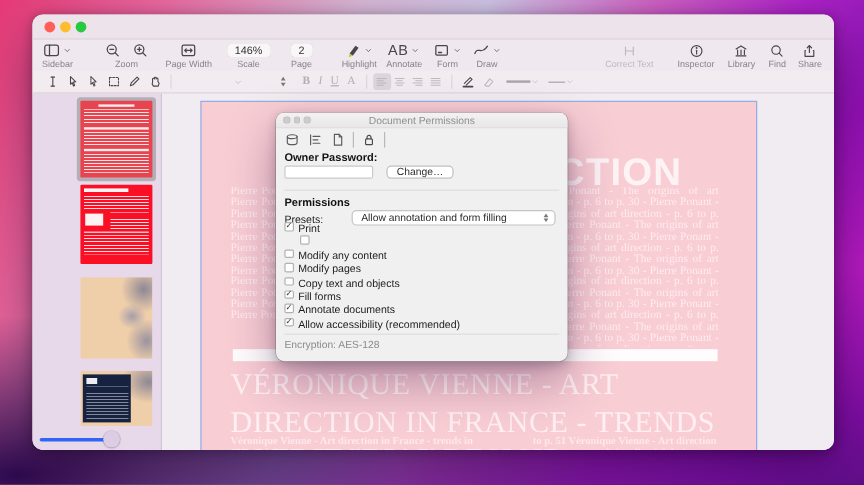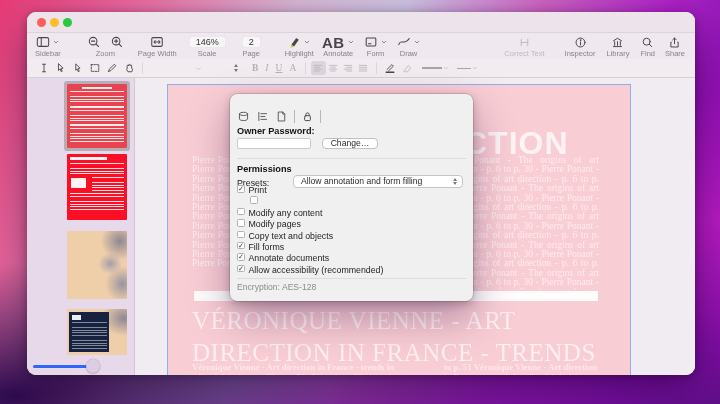--- a/index.html
+++ b/index.html
@@ -27,21 +27,21 @@
   .toolbar{height:26px;background:#efe8ee;display:flex;align-items:flex-start;padding:2px 10px 0 8px;}
   .titem{display:flex;flex-direction:column;align-items:center;}
   .ticonrow{height:14px;display:flex;align-items:center;gap:2px;}
   .tlabel{font-size:7.5px;color:#8a8289;margin-top:0px;white-space:nowrap;}
   .tlabel.dim{color:#c0b8be;}
   .sym{stroke:#4b4549;fill:none;stroke-width:1.2;stroke-linecap:round;stroke-linejoin:round;}
   .sym.dim{stroke:#c0b8be;}
   .tfield{background:rgba(255,255,255,.6);border-radius:4px;padding:1px 7px;font-size:9px;color:#333;
     box-shadow:inset 0 0 0 .5px rgba(0,0,0,.1);}
   .spacer{flex:1;}
-  .abtxt{font-size:15px;color:#4b4549;font-weight:bold;letter-spacing:.5px;}
+  .abtxt{font-size:12px;color:#4b4549;font-weight:normal;letter-spacing:.5px;}
   
   .fbar{height:19px;background:#f2ecf1;border-bottom:1px solid #d6cfd5;display:flex;align-items:center;padding:0 8px;}
   .fico{width:12px;height:12px;margin:0 2.5px;flex:0 0 auto;}
   .fsep{width:1px;height:12px;background:#ddd6dc;margin:0 5px;flex:0 0 auto;}
   .fletter{font-size:9.5px;color:#b5aeb4;margin:0 3.5px;font-family:"Liberation Serif",serif;}
   .funder{text-decoration:underline;}
   .alignbtn{width:15px;height:14px;border-radius:3px;display:flex;align-items:center;justify-content:center;}
   .alignbtn.sel{background:#ddd5dc;}
   
   .wbody{position:relative;height:297px;display:flex;}
@@ -476,20 +476,28 @@
           <div class="pg-col pg-col-right">Pierre Ponant - The origins of art direction - p. 6 to p. 30 - Pierre Ponant - The origins of art direction - p. 6 to p. 30 - Pierre Ponant - The origins of art direction - p. 6 to p. 30 - Pierre Ponant - The origins of art direction - p. 6 to p. 30 - Pierre Ponant - The origins of art direction - p. 6 to p. 30 - Pierre Ponant - The origins of art direction - p. 6 to p. 30 - Pierre Ponant - The origins of art direction - p. 6 to p. 30 - Pierre Ponant - The origins of art direction - p. 6 to p. 30 - Pierre Ponant - The origins of art direction - p. 6 to p. 30 - Pierre Ponant - The origins of art direction - p. 6 to p. 30 - Pierre Ponant - The origins of art direction - p. 6 to p. 30 - Pierre Ponant - The origins of art direction - p. 6 to p. 30 - </div>
           <div class="pg-stripe"></div>
           <div class="pg-headline">VÉRONIQUE VIENNE - ART DIRECTION IN FRANCE - TRENDS IN EDITORIAL DESIGN</div>
           <div class="pg-bcol pg-bcol-left">Véronique Vienne - Art direction in France - trends in editorial design - p. 32 to p. 51 - Véronique Vienne - Art direction in France - trends in editorial design</div>
           <div class="pg-bcol pg-bcol-right">to p. 51 Véronique Vienne - Art direction in France - trends in editorial design - p. 32 to p. 51 - Véronique Vienne</div>
         </div>
       </div>
     </div>
 
     <div class="dialog">
+      <div class="dtitlebar">
+        <div class="ddots">
+          <span class="ddot"></span>
+          <span class="ddot"></span>
+          <span class="ddot"></span>
+        </div>
+        <span class="dtitle">Document Permissions</span>
+      </div>
       <div class="diconbar">
         <svg class="sym" width="13" height="13" style="stroke:#5c5c5c">
             <use href="#sy-stack"></use>
           </svg>
         <svg class="sym" width="13" height="13" style="stroke:#5c5c5c">
             <use href="#sy-outline"></use>
           </svg>
         <svg class="sym" width="13" height="13" style="stroke:#5c5c5c">
             <use href="#sy-page"></use>
           </svg>

